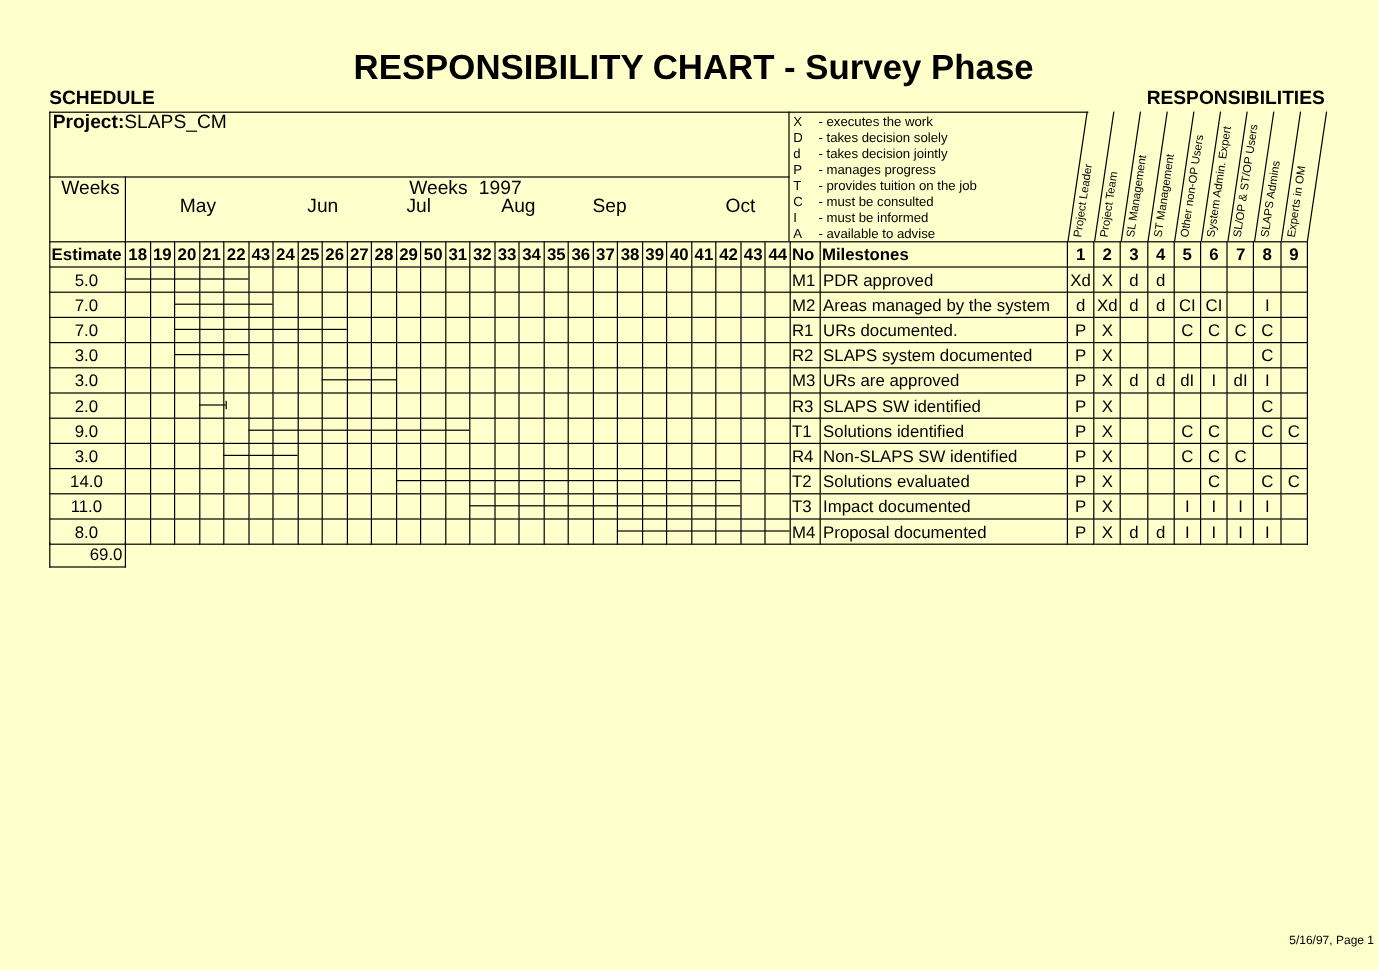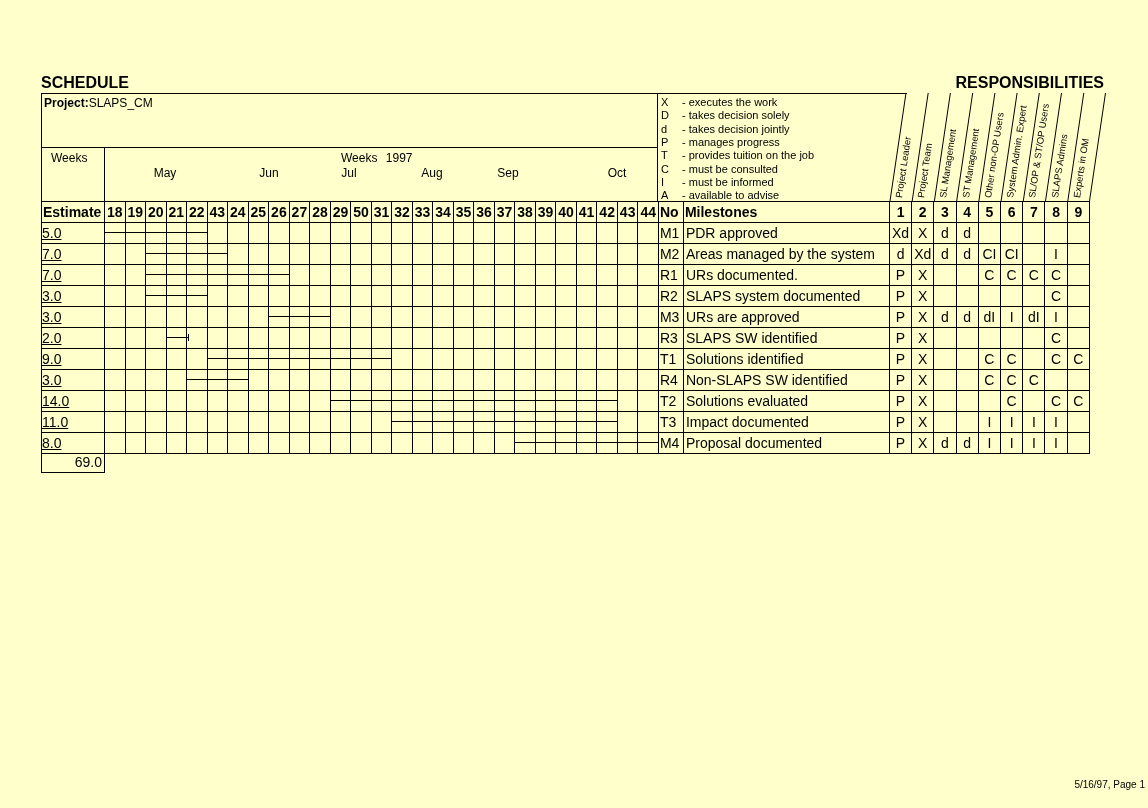--- a/index.html
+++ b/index.html
@@ -13,21 +13,21 @@
   .title {
     position: absolute; left: 278px; top: 40px; width: 600px;
     text-align: center; font-weight: bold; font-size: 29px; line-height: 34px; white-space: nowrap;
   }
   .heading { position: absolute; top: 74px; font-weight: bold; font-size: 16px; line-height: 18px; white-space: nowrap; }
   .schedule-heading { left: 41px; }
   .resp-heading { right: 44px; padding-left: 12px; }
   .line { position: absolute; background: #000; }
   .h { height: 1px; }
   .v { width: 1px; }
-  .txt14 { font-size: 12px; line-height: 16px; }
+  .txt14 { font-size: 16px; line-height: 16px; }
   .bold { font-weight: bold; }
   .month { width: 50px; text-align: center; top: 165px; }
   .weeks-year { left: 341px; top: 150px; word-spacing: 5px; }
   .weeks-label { left: 51px; top: 150px; }
   .project { left: 44px; top: 95px; }
 
   #legend { position: absolute; left: 661px; top: 96px; width: 225px; height: 106px; }
   .legend-row { position: absolute; left: 0; height: 13px; font-size: 11px; line-height: 13px; white-space: nowrap; }
   .legend-code { position: absolute; left: 0; }
   .legend-desc { position: absolute; left: 21px; }
@@ -43,41 +43,42 @@
     position: absolute; left: 41px; top: 201px;
     border-collapse: collapse; table-layout: fixed; width: 1048px;
   }
   #grid tr { height: 21px; }
   #grid td {
     border: 1px solid #000; padding: 0; height: 20px;
     font-size: 14px; line-height: 19px; white-space: nowrap; overflow: hidden;
   }
   #grid tr.hdr td { font-weight: bold; text-align: center; }
   #grid tr.hdr td.left { text-align: left; padding-left: 1px; }
-  #grid td.est { text-align: left; padding-right: 2px; text-decoration: underline; }
+  #grid td.est { text-align: center; padding-right: 2px; }
   #grid td.no { text-align: left; padding-left: 1px; }
   #grid td.ms { text-align: left; padding-left: 2px; }
   #grid td.resp { text-align: center; }
 
   .bar { position: absolute; height: 1px; background: #000; }
   .bar.cap::after {
     content: ""; position: absolute; right: -1px; top: -3px; width: 1px; height: 7px; background: #000;
   }
   .total-estimate {
     position: absolute; left: 41px; top: 452px; width: 60px; height: 20px;
     border: 1px solid #000; border-top: none;
     text-align: right; padding-right: 2px; font-size: 14px; line-height: 20px;
   }
   .footer { position: absolute; right: 3px; top: 779px; font-size: 10px; line-height: 12px; white-space: nowrap; }
 </style>
 </head>
 <body>
 
 <div id="page">
 
+  <div class="title">RESPONSIBILITY CHART - Survey Phase</div>
   <div class="heading schedule-heading">SCHEDULE</div>
   <div class="heading resp-heading">RESPONSIBILITIES</div>
 
   <div class="line h" style="left:41px;top:93px;width:866px"></div>
   <div class="line v" style="left:41px;top:93px;height:108px"></div>
   <div class="line h" style="left:41px;top:147px;width:617px"></div>
   <div class="line v" style="left:104px;top:147px;height:54px"></div>
   <div class="line v" style="left:657px;top:93px;height:108px"></div>
 
   <div class="abs txt14 project">

